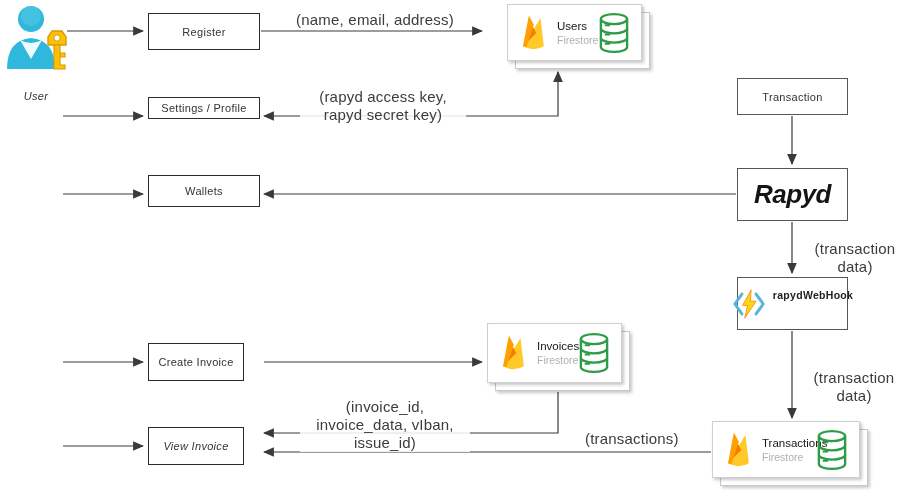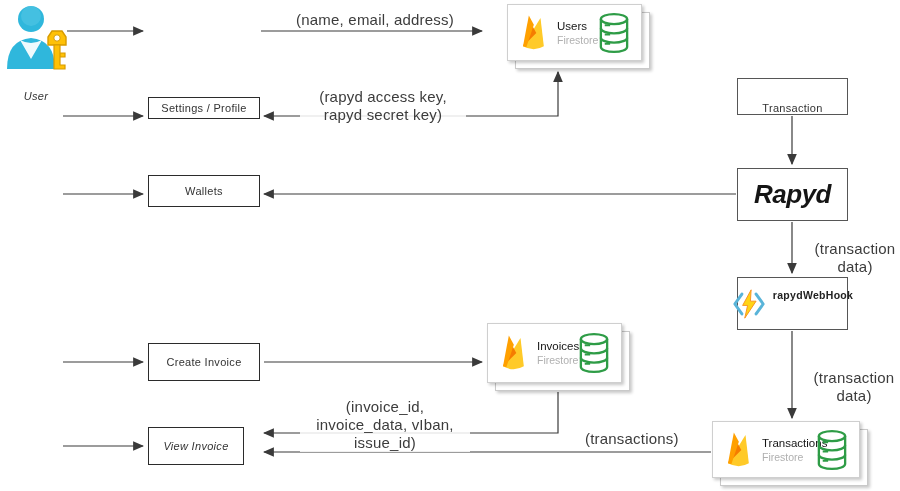--- a/index.html
+++ b/index.html
@@ -84,38 +84,41 @@
       <path d="M16,37 L27,56 L38,37 Q27,43 16,37 Z" fill="#ffffff" opacity="0.92"></path>
       <g>
         <path d="M48,28 L58,28 L62,34 L62,42 L44,42 L44,34 Z" fill="#FFC107" stroke="#D79B00" stroke-width="1.4"></path>
         <circle cx="53" cy="35" r="3.2" fill="#fff" stroke="#D79B00" stroke-width="1"></circle>
         <path d="M50,42 L56,42 L56,62 L61,62 L61,66 L50,66 Z M56,50 L61,50 L61,54 L56,54 Z" fill="#FFC107" stroke="#D79B00" stroke-width="1.2"></path>
       </g>
     </svg>
     <div class="user-label">User</div>
   </div>
 
+  <div class="pbox" style="left:148px; top:13px; width:112px; height:37px;">
+    <span>Register</span>
+  </div>
 
   <div class="pbox" style="left:148px; top:97px; width:112px; height:22px;">
     <span>Settings / Profile</span>
   </div>
 
   <div class="pbox" style="left:148px; top:175px; width:112px; height:32px;">
     <span>Wallets</span>
   </div>
 
-  <div class="pbox" style="left:148px; top:343px; width:112px; height:38px;">
+  <div class="pbox" style="left:148px; top:343px; width:96px; height:38px;">
     <span>Create Invoice</span>
   </div>
 
   <div class="pbox" style="left:148px; top:427px; width:96px; height:38px;font-style:italic;">
     <span>View Invoice</span>
   </div>
 
-  <div class="pbox gray" style="left:737px; top:78px; width:111px; height:37px;align-items:flex-end;">
+  <div class="pbox gray" style="left:737px; top:78px; width:111px; height:37px;">
     <span>Transaction</span>
   </div>
 
   <div class="pbox gray" style="left:737px; top:168px; width:111px; height:53px;">
     <span class="rapyd-logo">Rapyd</span>
   </div>
 
   <div class="pbox gray" style="left:737px; top:277px; width:111px; height:53px;">
     <div class="webhook-inner">
       <svg width="34" height="30" viewBox="0 0 48 42">

